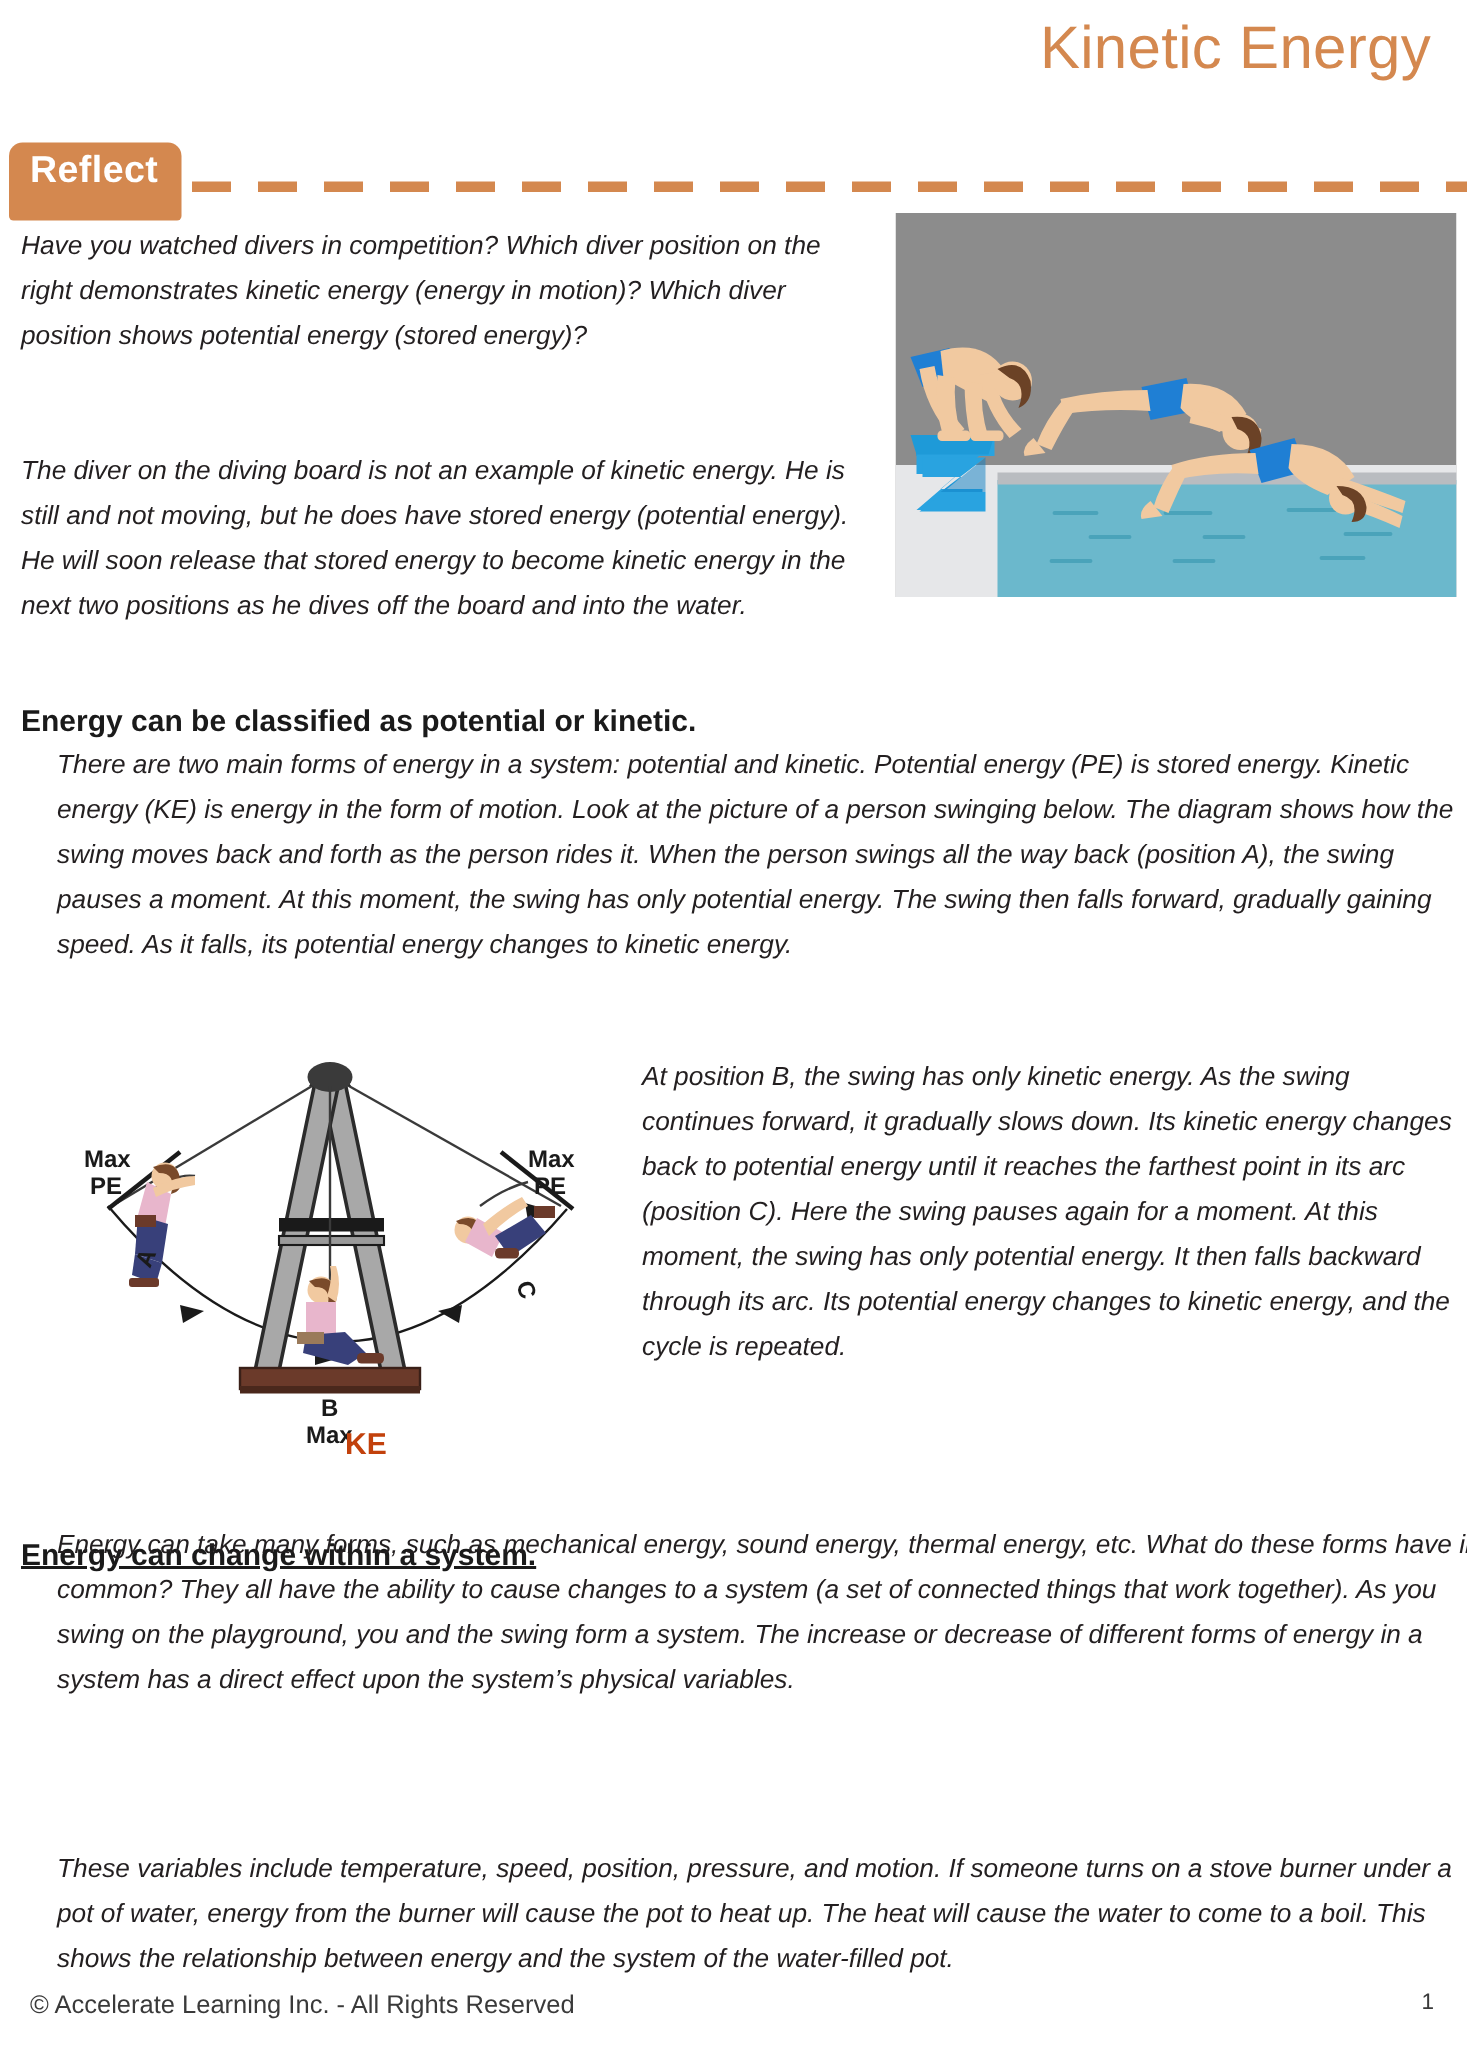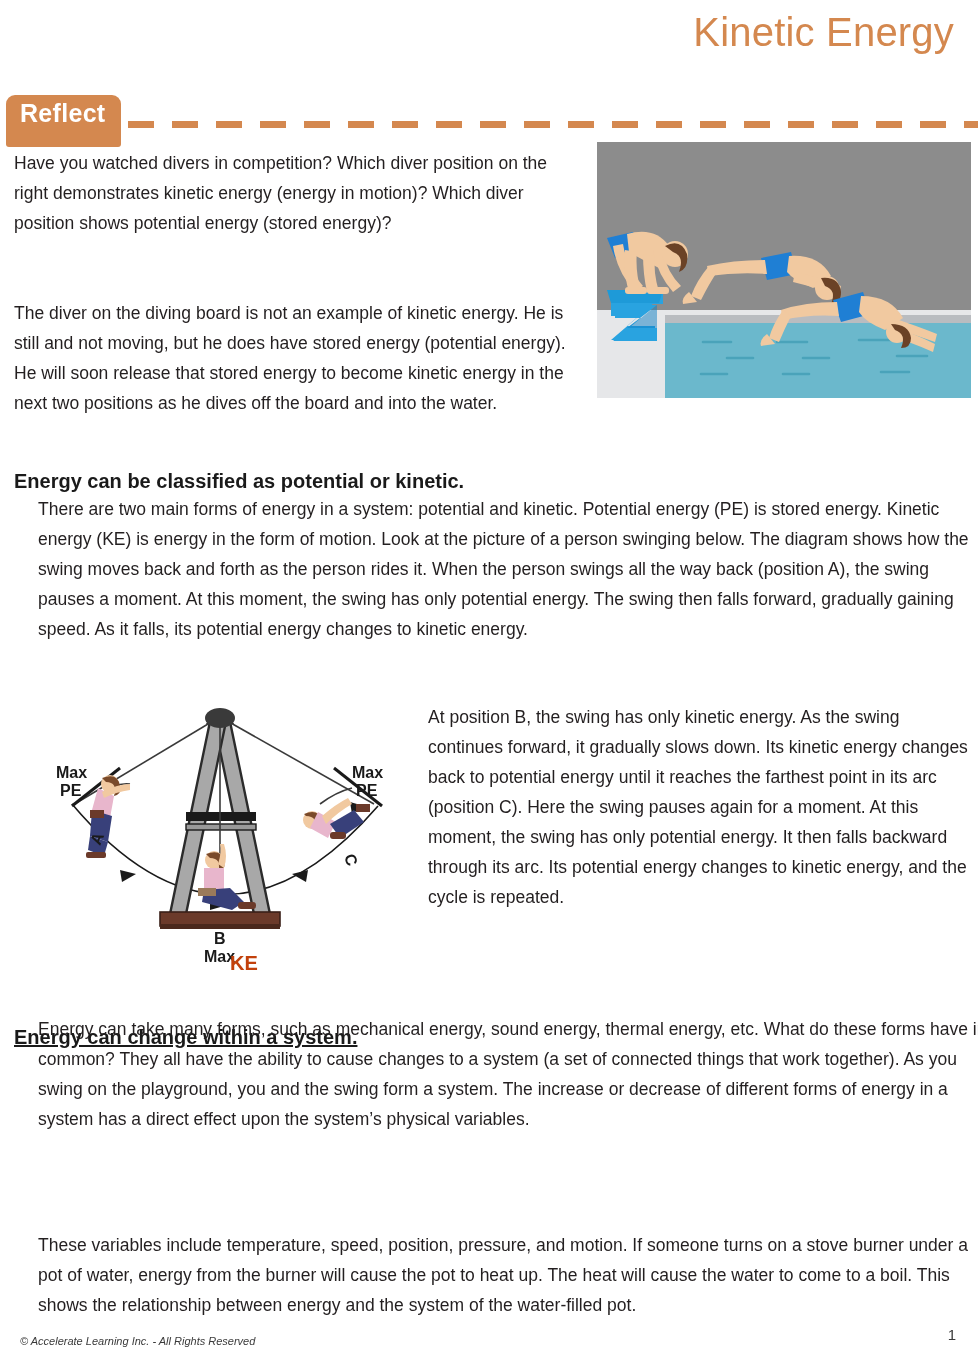--- a/index.html
+++ b/index.html
@@ -62,20 +62,21 @@
       rgba(255,255,255,0) 26px, rgba(255,255,255,0) 44px
     );
   }
 
   
   .para {
     position: absolute;
     font-size: 17.5px;
     line-height: 30px;
     color: #231f20;
+    font-style: italic;
   }
   .col-left { left: 14px; width: 566px; }
   .full     { left: 14px; width: 950px; margin-left: 24px; }
   .col-right-swing { left: 428px; width: 548px; }
 
   .bold-head {
     position: absolute;
     left: 14px;
     font-size: 20px;
     line-height: 27px;
@@ -100,23 +101,22 @@
     width: 382px;
     height: 282px;
     font-weight: bold;
   }
 
   
   .footer-copy {
     position: absolute;
     left: 20px;
     bottom: 22px;
-    font-size: 11px;
+    font-size: 17px;
     color: #3a3a3a;
-    font-style: italic;
   }
   .footer-page {
     position: absolute;
     right: 22px;
     bottom: 26px;
     font-size: 15px;
     color: #3a3a3a;
   }
 </style>
 </head>

